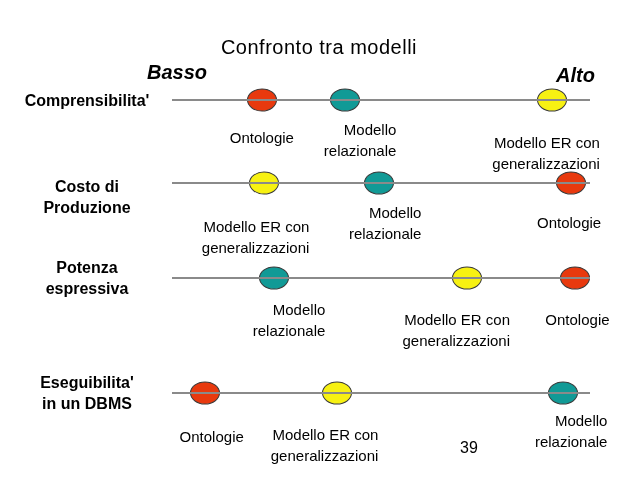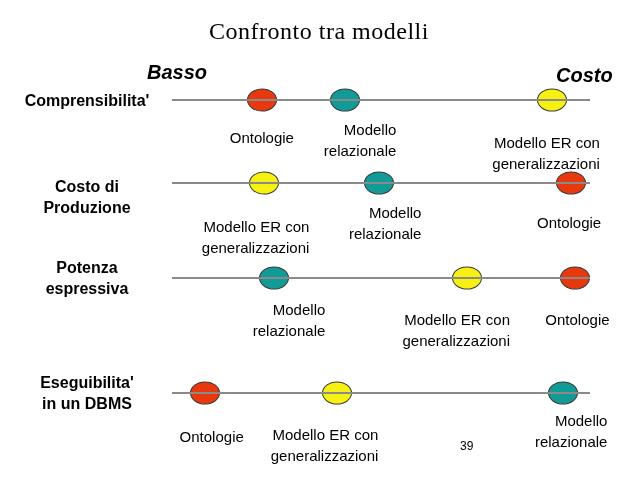--- a/index.html
+++ b/index.html
@@ -1,23 +1,23 @@
 <!DOCTYPE html>
 <html><head>
 <meta charset="utf-8">
 <style>
   html,body { margin:0; padding:0; background:#fff; }
   .slide {
     position:relative; width:638px; height:478px; background:#ffffff;
     font-family:"Liberation Sans", sans-serif; color:#000; overflow:hidden;
   }
   .title {
-    position:absolute; top:18px; left:0; width:100%;
-    text-align:center; font-size:24px; letter-spacing:0.5px;
-    font-family:Liberation Serif, serif;
+    position:absolute; top:36px; left:0; width:100%;
+    text-align:center; font-size:20px; letter-spacing:0.5px;
+    font-family:Liberation Sans, sans-serif;
   }
   .axis { position:absolute; font-weight:bold; font-size:20px;font-style:italic; }
   .axis.basso { left:147px; top:61px; }
   .axis.alto  { left:556px; top:64px; }
 
   .criterion {
     position:absolute; left:6px; width:162px;
     top:calc(var(--y) + var(--ldy, 0px));
     transform:translateY(-50%);
     text-align:center; font-size:16px; line-height:21px;
@@ -35,31 +35,31 @@
   .dot {
     position:absolute; top:0; width:30px; height:23px;
     border:1.4px solid #383838; border-radius:50%;
     transform:translate(-50%,-50%); z-index:2; box-sizing:border-box;
   }
   .dlabel {
     position:absolute; transform:translateX(-50%);
     font-size:15px; line-height:21px; white-space:pre; text-align:right;
     z-index:1;
   }
-  .pageno { position:absolute; left:460px; top:439px; font-size:12px; }
+  .pageno { position:absolute; left:460px; top:439px; font-size:16px; }
 </style>
 </head>
 <body>
 
 <div class="slide">
 
   <div class="title">Confronto tra modelli</div>
 
   <div class="axis basso">Basso</div>
-  <div class="axis alto">Costo</div>
+  <div class="axis alto">Alto</div>
 
   <section style="--y:100px">
     <div class="criterion" style="--y:100px">Comprensibilita'</div>
     <div class="scale" style="--y:100px">
       <span class="dot" style="left: 21.5%; background: rgb(232, 57, 14);"></span>
       <span class="dot" style="left: 41.5%; background: rgb(17, 154, 150);"></span>
       <span class="dot" style="left: 91%; background: rgb(247, 241, 18);"></span>
       <i class="line" style="background: rgb(138, 138, 138);"></i>
       <span class="dlabel" style="left: 21.5%; top: 27px;">Ontologie</span>
       <span class="dlabel" style="left: 45%; top: 19px;">Modello

